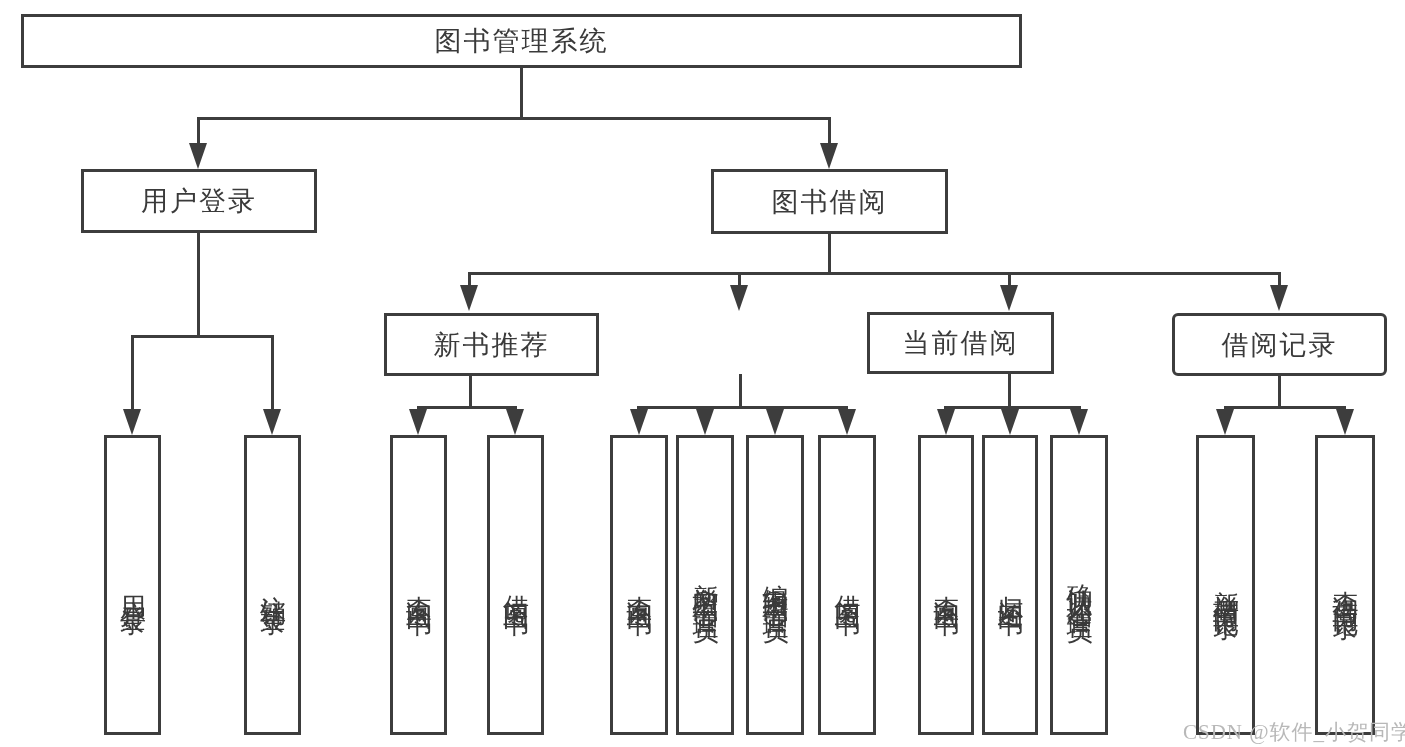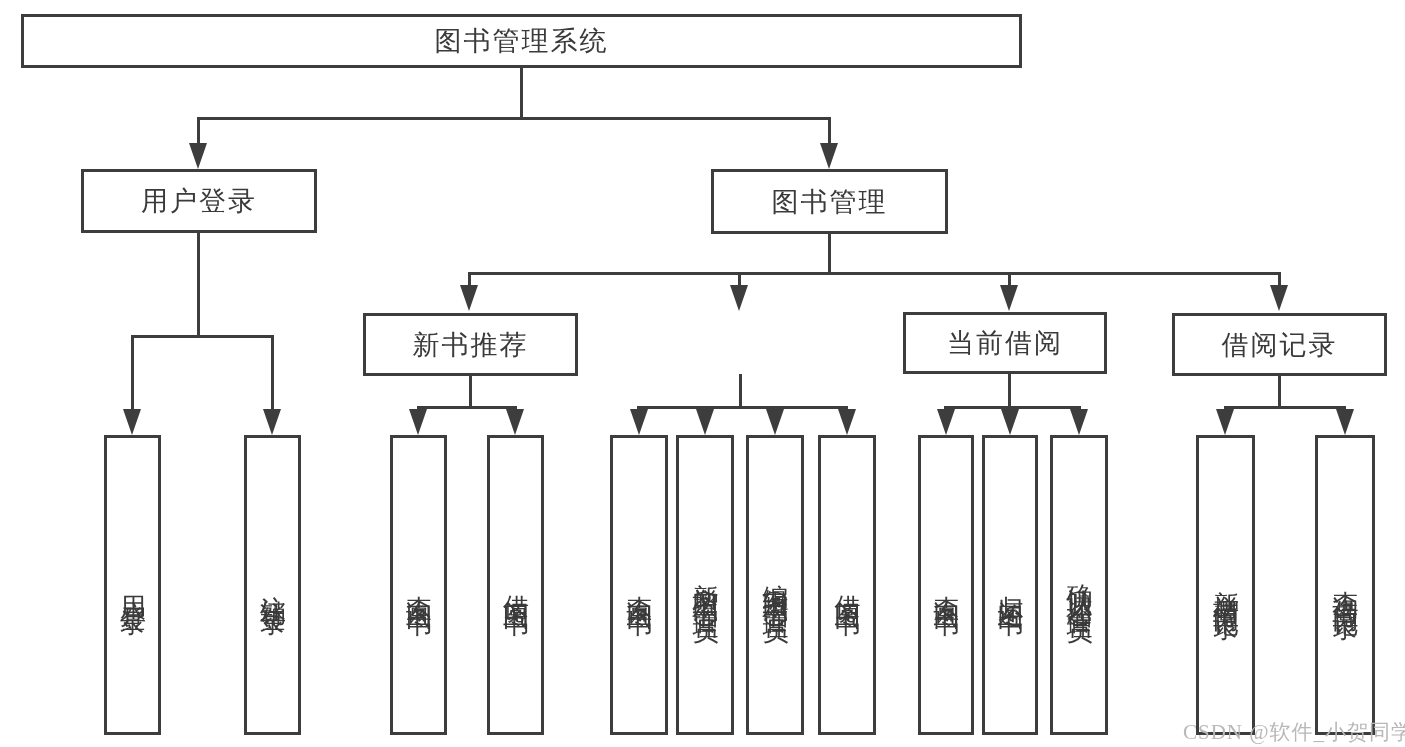--- a/index.html
+++ b/index.html
@@ -66,48 +66,48 @@
   <div class="line" style="left:198px; top:117px; width:633px; height:3px;"></div>
   <div class="line" style="left:197px; top:117px; width:3px; height:29px;"></div>
   <div class="arrow" style="left:189px; top:143px;"></div>
   <div class="line" style="left:828px; top:117px; width:3px; height:29px;"></div>
   <div class="arrow" style="left:820px; top:143px;"></div>
 
   <div class="box hbox" style="left:81px; top:169px; width:236px; height:64px;">
     <span>用户登录</span>
   </div>
   <div class="box hbox" style="left:711px; top:169px; width:237px; height:65px;">
-    <span>图书管理</span>
+    <span>图书借阅</span>
   </div>
 
   <div class="line" style="left:197px; top:233px; width:3px; height:104px;"></div>
   <div class="line" style="left:131px; top:335px; width:142px; height:3px;"></div>
   <div class="line" style="left:131px; top:335px; width:3px; height:76px;"></div>
   <div class="arrow" style="left:123px; top:409px;"></div>
   <div class="line" style="left:271px; top:335px; width:3px; height:76px;"></div>
   <div class="arrow" style="left:263px; top:409px;"></div>
 
   <div class="line" style="left:828px; top:234px; width:3px; height:40px;"></div>
   <div class="line" style="left:468px; top:272px; width:813px; height:3px;"></div>
   <div class="line" style="left:468px; top:272px; width:3px; height:16px;"></div>
   <div class="arrow" style="left:460px; top:285px;"></div>
   <div class="line" style="left:738px; top:272px; width:3px; height:16px;"></div>
   <div class="arrow" style="left:730px; top:285px;"></div>
   <div class="line" style="left:1008px; top:272px; width:3px; height:16px;"></div>
   <div class="arrow" style="left:1000px; top:285px;"></div>
   <div class="line" style="left:1278px; top:272px; width:3px; height:16px;"></div>
   <div class="arrow" style="left:1270px; top:285px;"></div>
 
-  <div class="box hbox" style="left:363px; top:313px; width:215px; height:63px;">
+  <div class="box hbox" style="left:384px; top:313px; width:215px; height:63px;">
     <span>新书推荐</span>
   </div>
-  <div class="box hbox" style="left:903px; top:312px; width:204px; height:62px;">
+  <div class="box hbox" style="left:867px; top:312px; width:187px; height:62px;">
     <span>当前借阅</span>
   </div>
-  <div class="box hbox" style="left:1172px; top:313px; width:215px; height:63px;">
+  <div class="box hbox" style="left:1172px; top:313px; width:215px; height:63px;border-radius:6px;">
     <span>借阅记录</span>
   </div>
 
   <div class="line" style="left:469px; top:376px; width:3px; height:32px;"></div>
   <div class="line" style="left:417px; top:406px; width:100px; height:3px;"></div>
   <div class="line" style="left:417px; top:406px; width:3px; height:8px;"></div>
   <div class="arrow" style="left:409px; top:409px;"></div>
   <div class="line" style="left:514px; top:406px; width:3px; height:8px;"></div>
   <div class="arrow" style="left:506px; top:409px;"></div>
 

